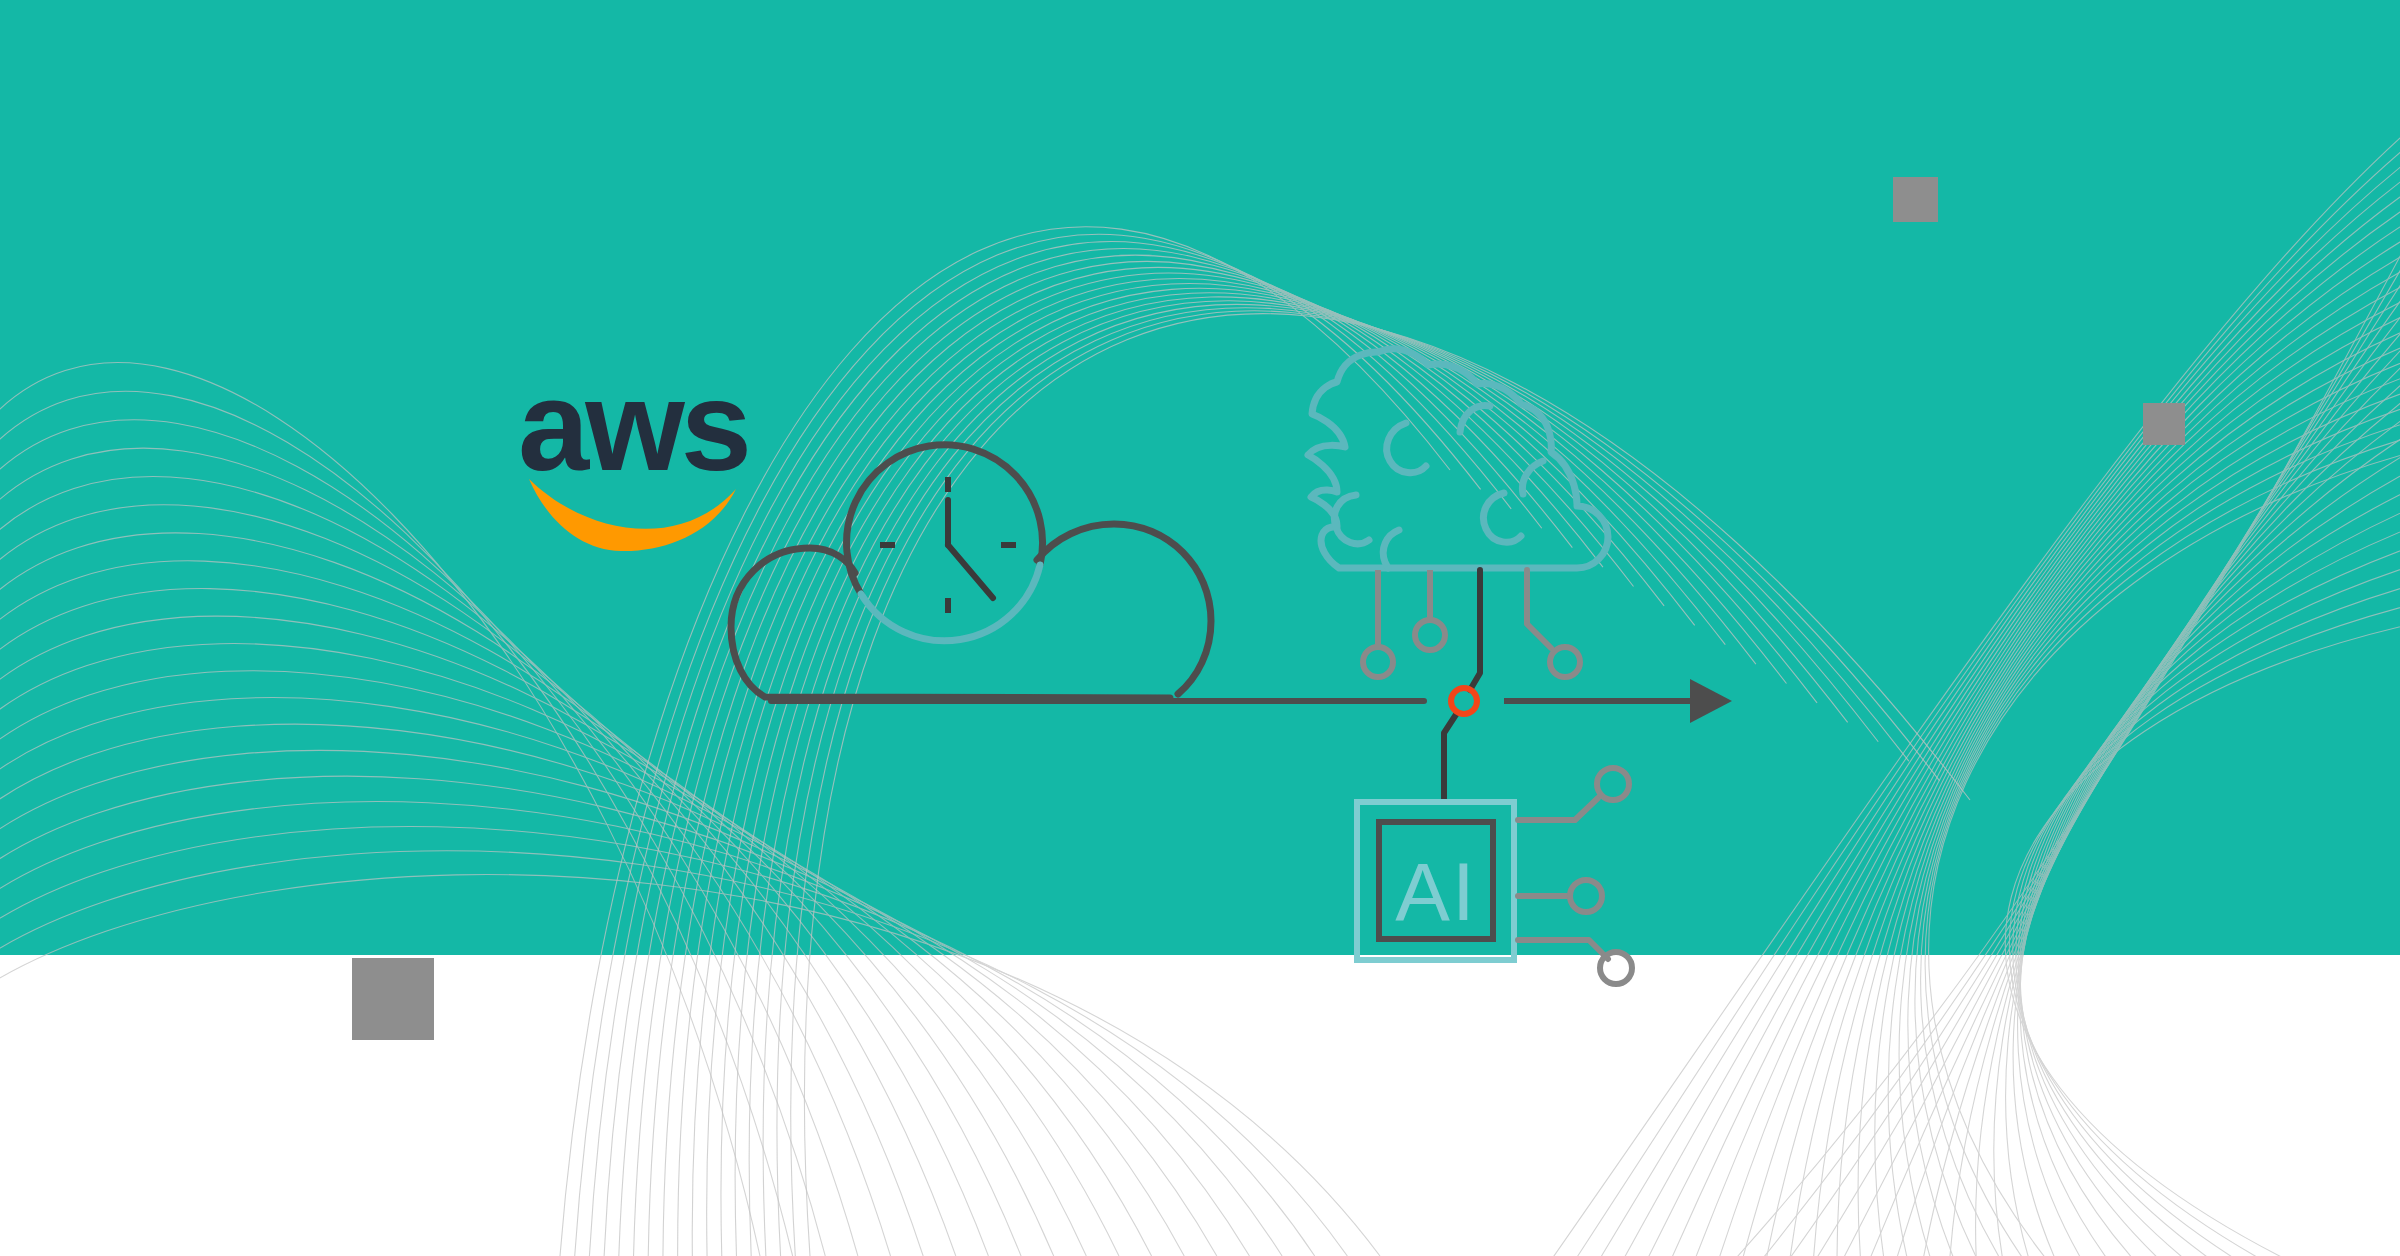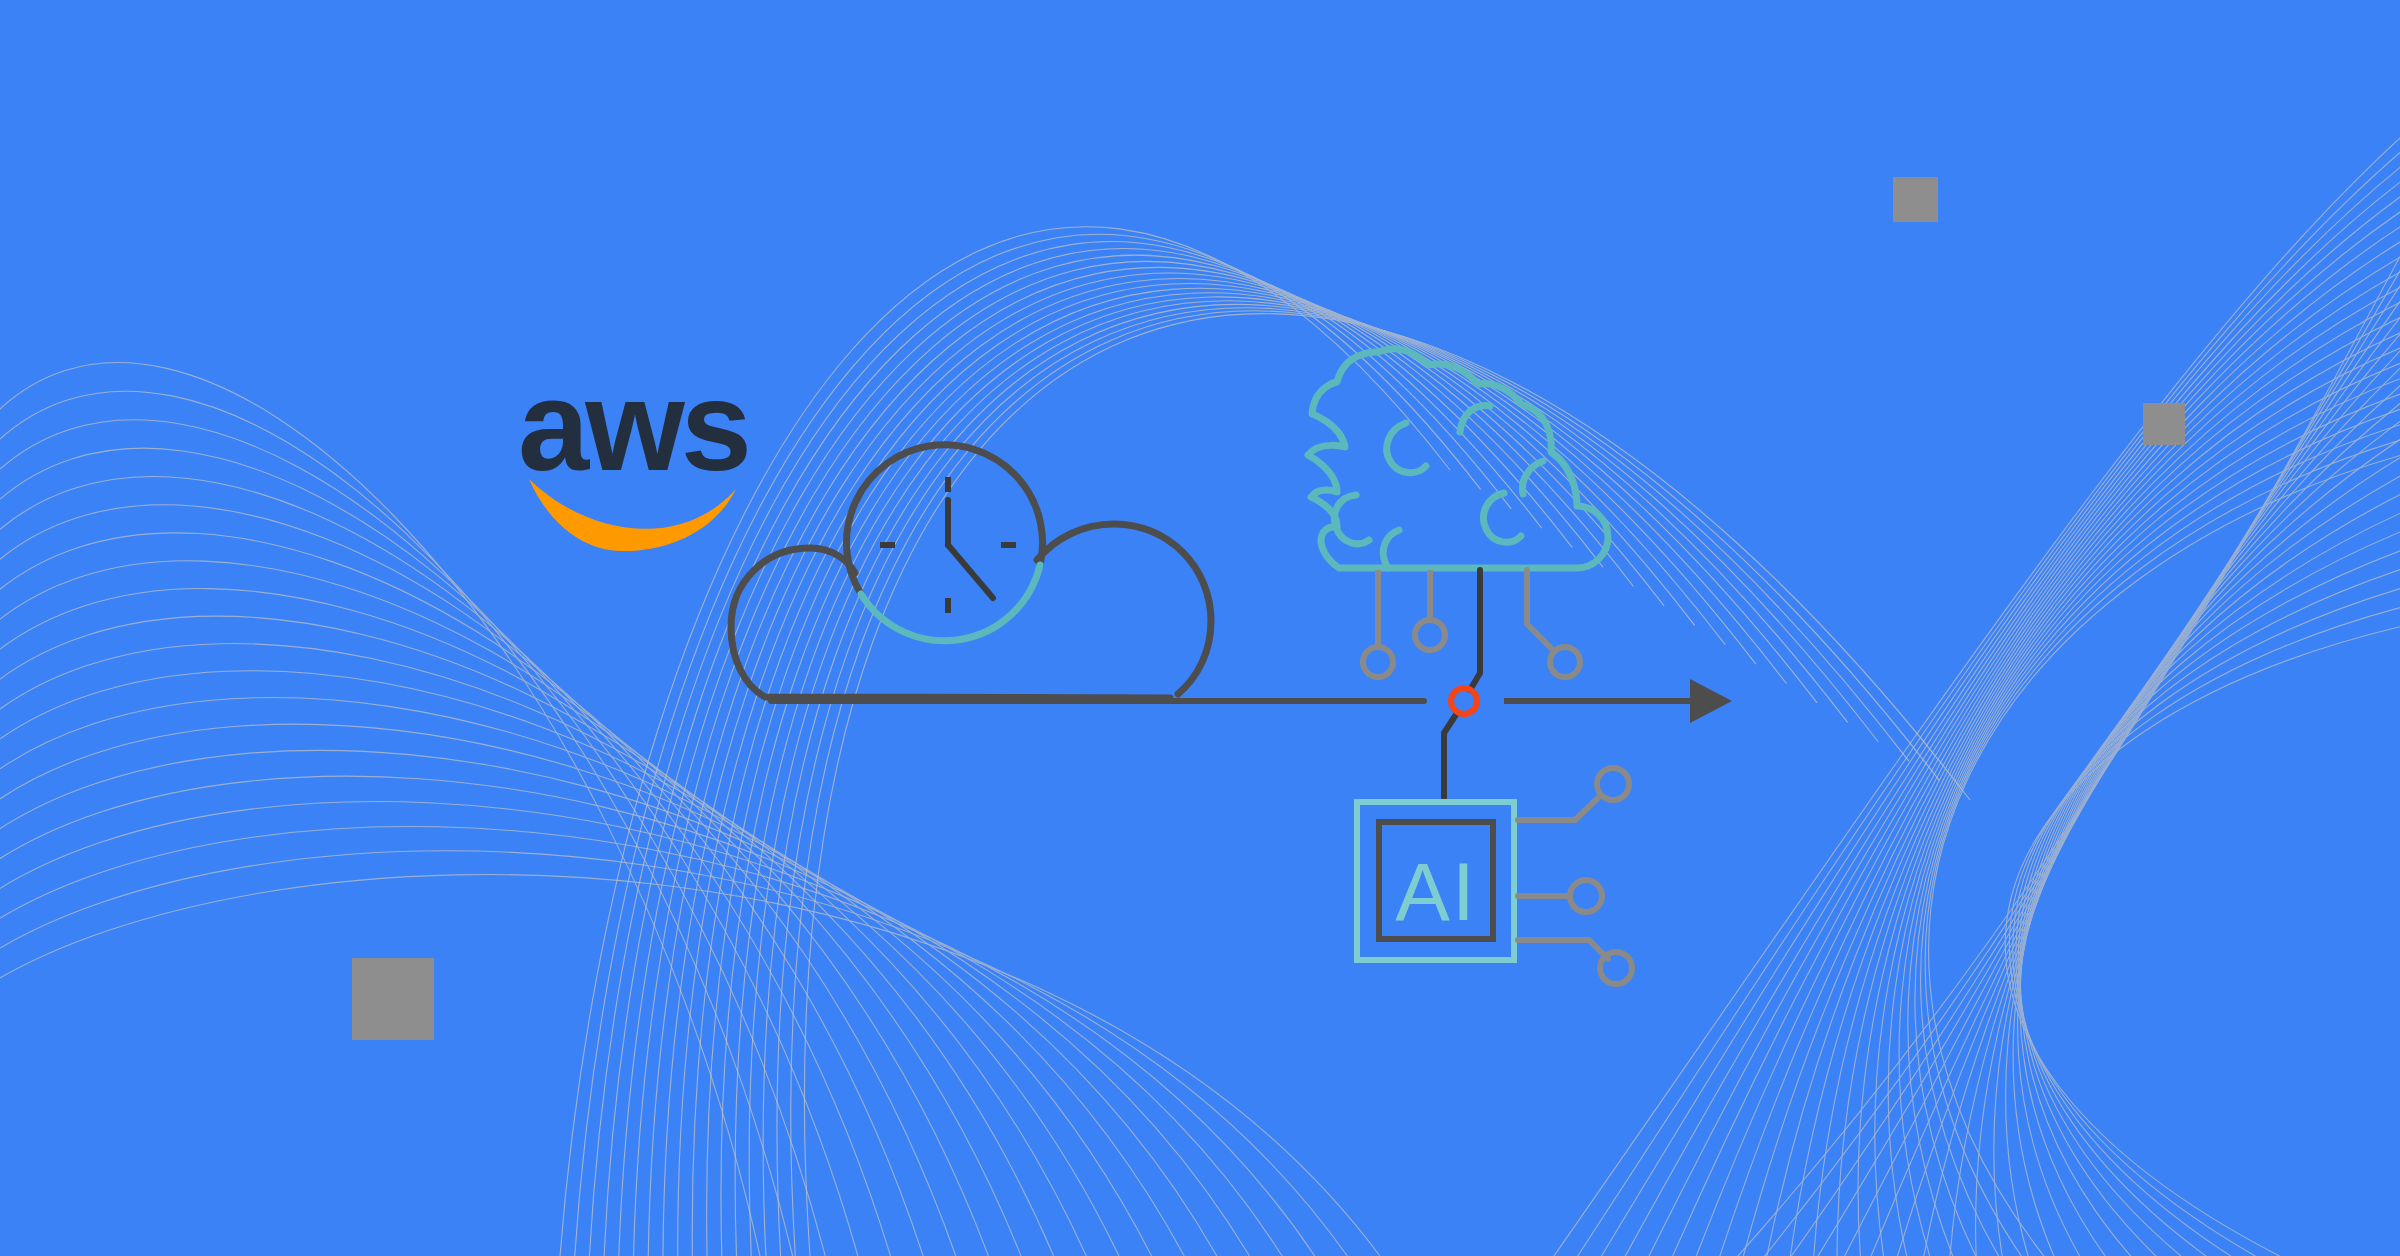--- a/index.html
+++ b/index.html
@@ -4,22 +4,22 @@
 <title>AWS AI Cloud Illustration</title>
 <style>
   * { margin:0; padding:0; box-sizing:border-box; }
   html, body {
     width:2400px; height:1256px;
     overflow:hidden;
     font-family:"Liberation Sans", sans-serif;
   }
   #stage {
     position:relative;
-    width:2400px; height:1256px;
-    background:#3b82f6;
+    width:2400px; height:955px;
+    background:#14b8a6;
   }
   #stage svg.layer {
     position:absolute; top:0; left:0;
     width:2400px; height:1256px;
     display:block;
   }
   #bg-waves { z-index:1; }
   #squares-layer { z-index:2; }
   #art-layer { z-index:3; }
 </style>

